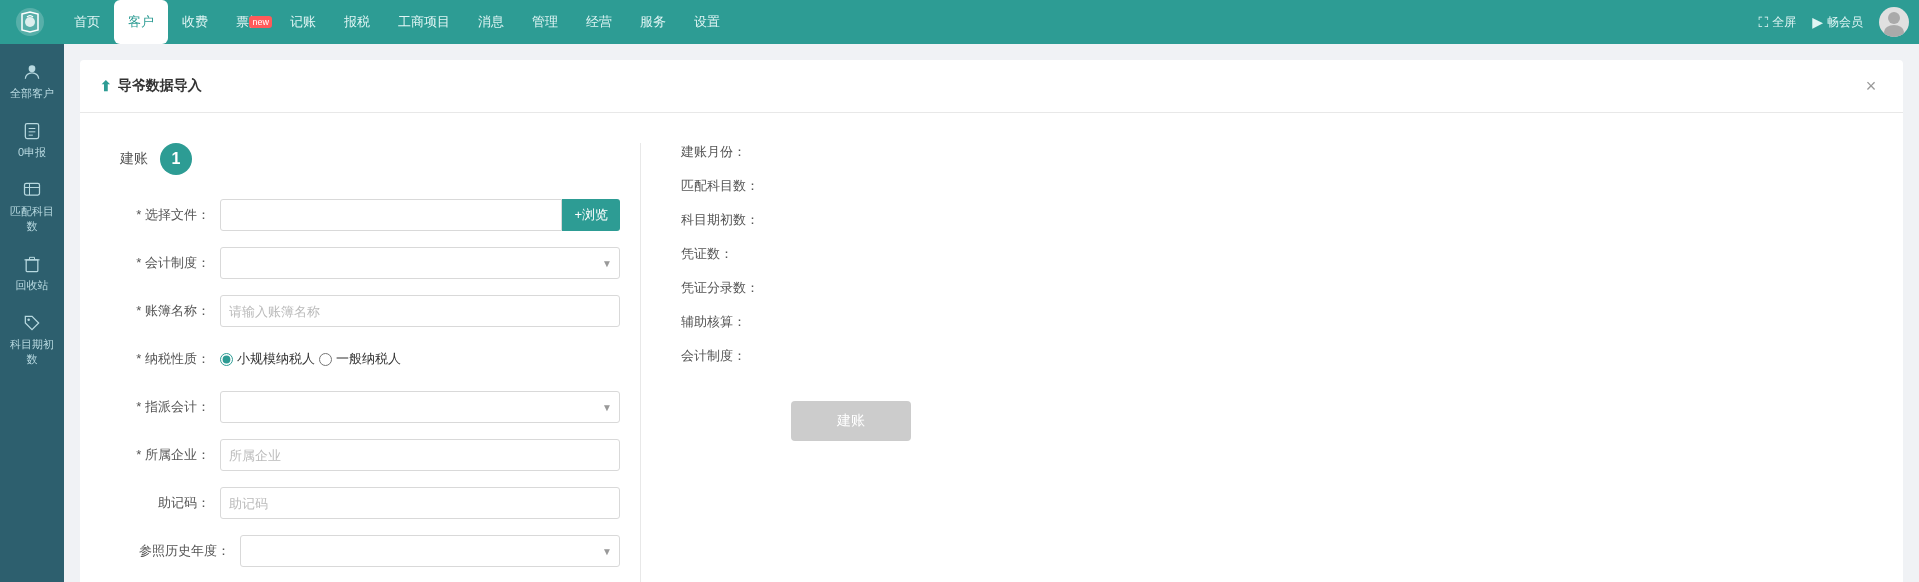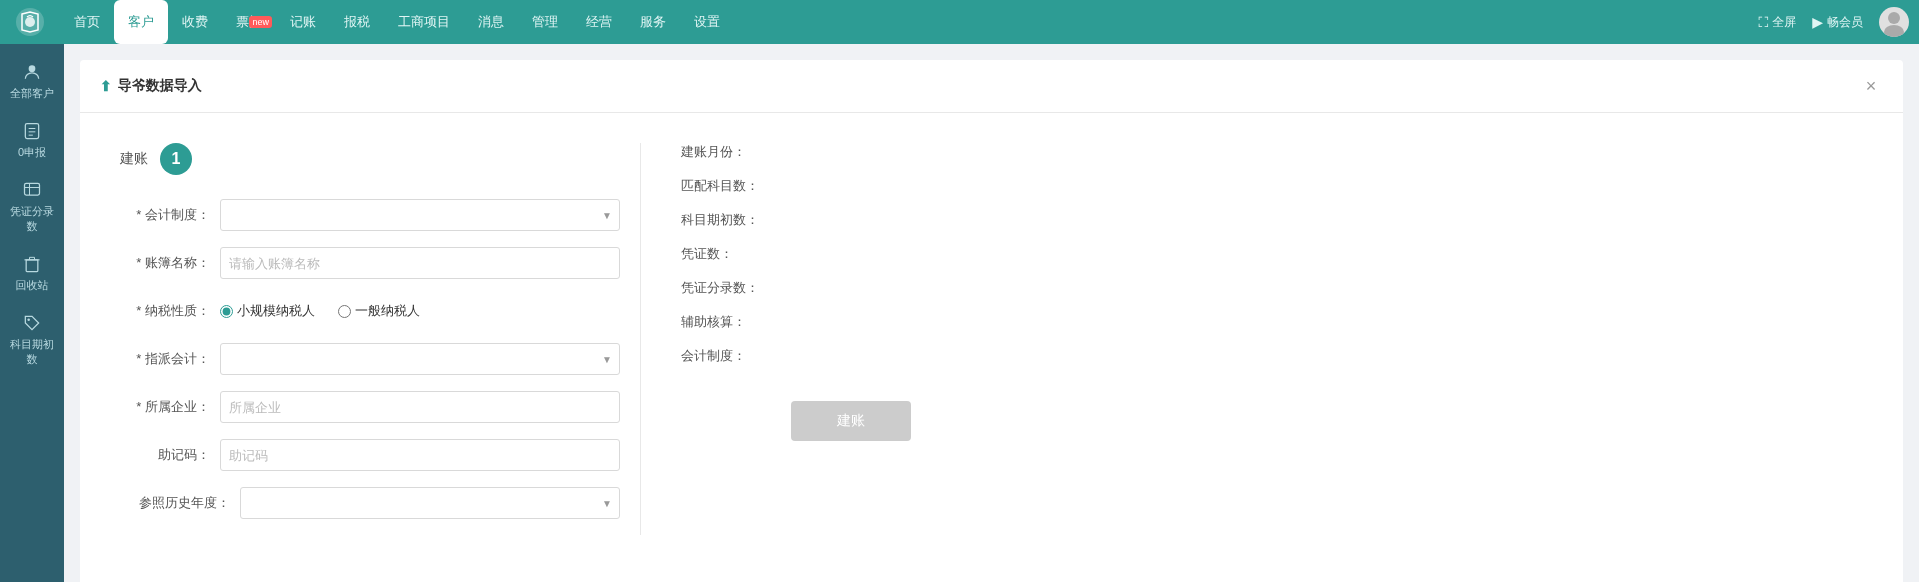--- a/index.html
+++ b/index.html
@@ -123,21 +123,21 @@
       flex: 1; height: 32px; border: 1px solid #d9d9d9; border-radius: 3px 0 0 3px;
       padding: 0 8px; font-size: 13px; background: #fff; outline: none;
     }
     .browse-btn {
       height: 32px; padding: 0 12px; background: #2d9c94; color: #fff;
       border: none; border-radius: 0 3px 3px 0; cursor: pointer; font-size: 13px;
       white-space: nowrap;
     }
 
     .radio-group {
-      display: flex; align-items: center; gap: 23px; height: 32px;
+      display: flex; align-items: center; gap: 4px; height: 32px;
     }
     .radio-item {
       display: flex; align-items: center; gap: 4px; cursor: pointer; font-size: 13px; color: #333;
     }
     .radio-input { accent-color: #2d9c94; cursor: pointer; }
 
     
     .form-right {
       flex: 1; padding-left: 40px; border-left: 1px solid #e8e8e8; margin-left: 20px;
     }
@@ -240,21 +240,21 @@
       <line x1="8" y1="17" x2="13" y2="17" stroke="#b8d9e0" stroke-width="1.2"></line>
     </svg>
     <span>0申报</span>
   </div>
   <div class="sidebar-item">
     <svg viewBox="0 0 24 24" xmlns="http://www.w3.org/2000/svg">
       <rect x="3" y="4" width="18" height="14" rx="2" fill="none" stroke="#b8d9e0" stroke-width="1.5"></rect>
       <line x1="3" y1="9" x2="21" y2="9" stroke="#b8d9e0" stroke-width="1.2"></line>
       <line x1="9" y1="4" x2="9" y2="18" stroke="#b8d9e0" stroke-width="1.2"></line>
     </svg>
-    <span>凭证分录数</span>
+    <span>匹配科目数</span>
   </div>
   <div class="sidebar-item">
     <svg viewBox="0 0 24 24" xmlns="http://www.w3.org/2000/svg">
       <rect x="5" y="7" width="14" height="14" rx="1" fill="none" stroke="#b8d9e0" stroke-width="1.5"></rect>
       <line x1="3" y1="7" x2="21" y2="7" stroke="#b8d9e0" stroke-width="1.5"></line>
       <line x1="9" y1="7" x2="9" y2="4" stroke="#b8d9e0" stroke-width="1.2"></line>
       <line x1="15" y1="7" x2="15" y2="4" stroke="#b8d9e0" stroke-width="1.2"></line>
       <line x1="9" y1="4" x2="15" y2="4" stroke="#b8d9e0" stroke-width="1.2"></line>
     </svg>
     <span>回收站</span>
@@ -281,20 +281,27 @@
 
     <div class="form-container">
 
       <div class="form-left">
 
         <div class="step-header">
           <div class="step-label">建账</div>
           <div class="step-circle">1</div>
         </div>
 
+        <div class="form-row">
+          <div class="form-label">* 选择文件：</div>
+          <div class="file-row" style="flex:1;">
+            <input class="file-input" type="text" placeholder="" style="">
+            <button class="browse-btn">+浏览</button>
+          </div>
+        </div>
 
         <div class="form-row">
           <div class="form-label">* 会计制度：</div>
           <div class="select-wrapper">
             <select class="select-control">
               <option value=""></option>
             </select>
             <span class="select-arrow">▼</span>
           </div>
         </div>

